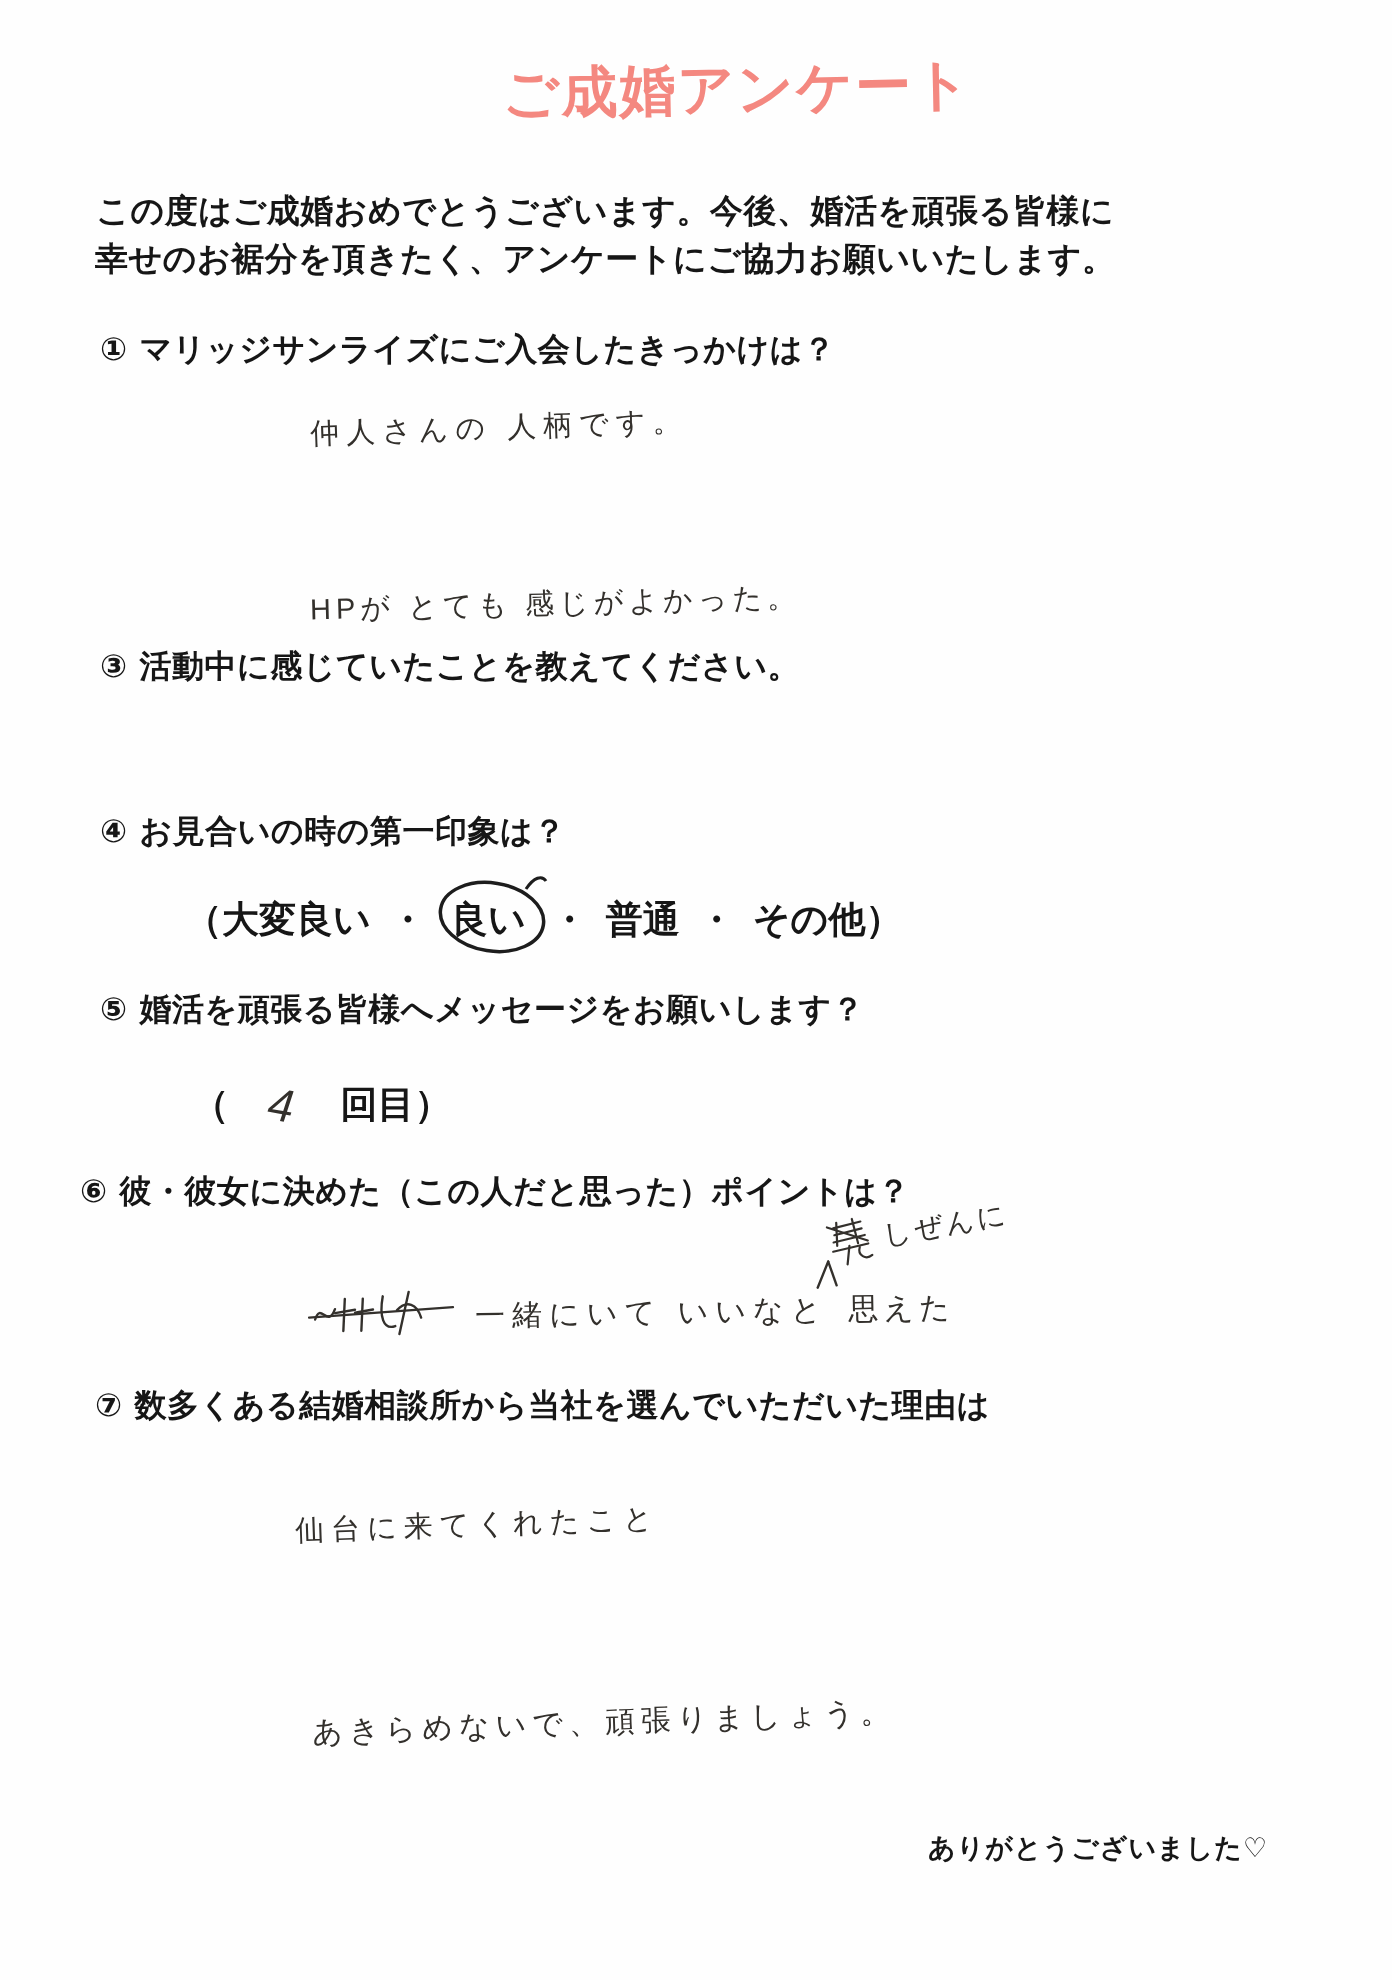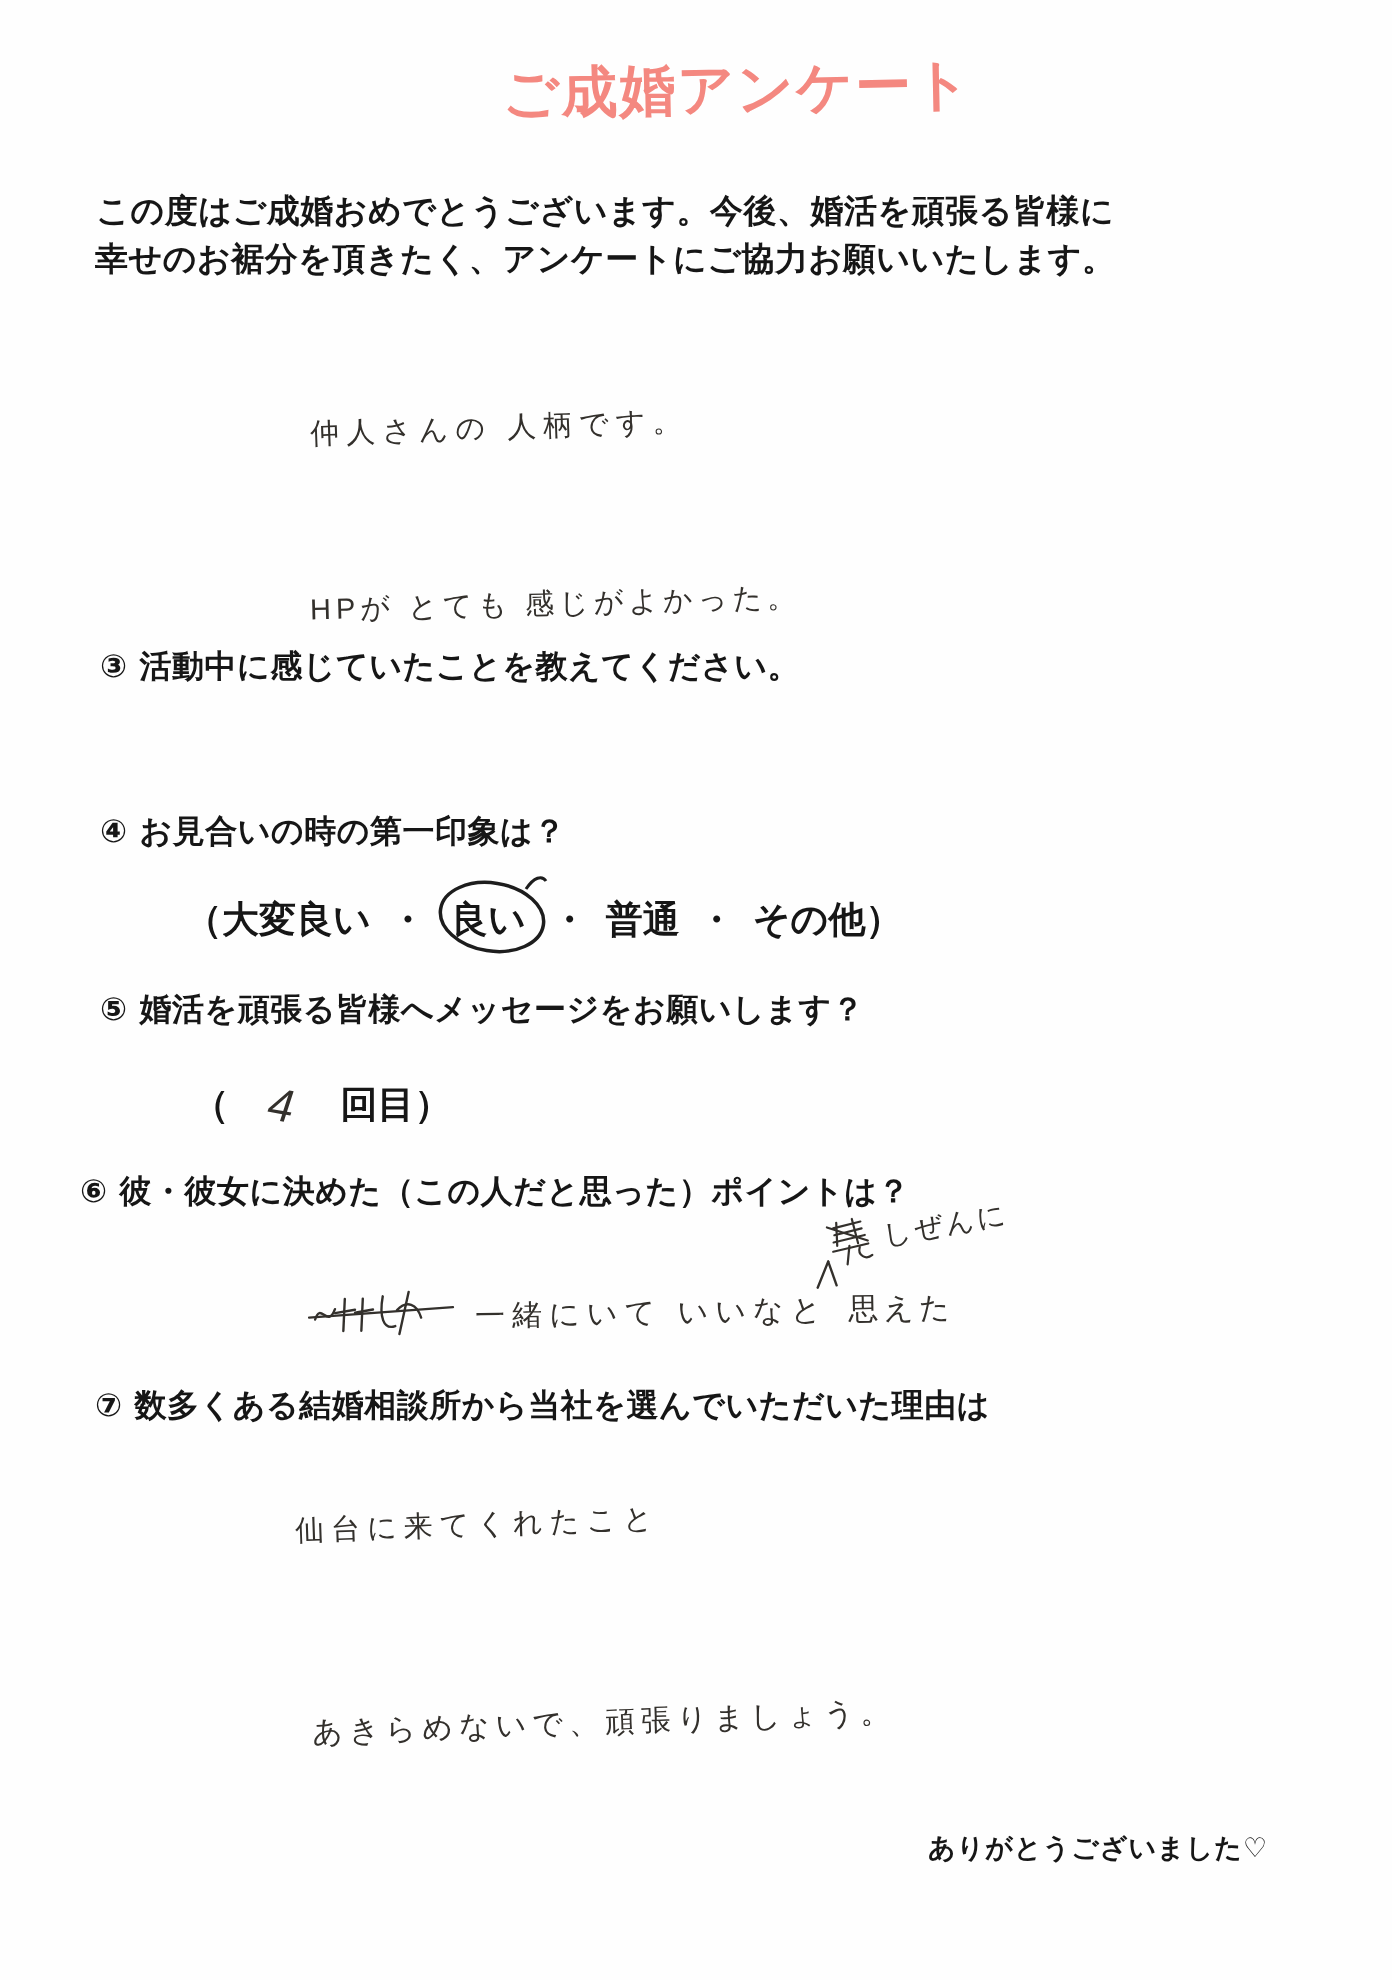--- a/index.html
+++ b/index.html
@@ -85,20 +85,23 @@
 </style>
 </head>
 <body>
 
 <div class="page">
 
   <h1 class="title" style="color: rgb(244, 136, 128);">ご成婚アンケート</h1>
 
   <p class="intro"><span>この度はご成婚おめでとうございます。今後、婚活を頑張る皆様に</span><br><span>幸せのお裾分を頂きたく、アンケートにご協力お願いいたします。</span></p>
 
+  <div class="q" style="top:328px">
+    <span class="qnum">①</span><span>マリッジサンライズにご入会したきっかけは？</span>
+  </div>
   <div class="hw a1">仲人さんの 人柄です。</div>
 
   <div class="hw a2">HPが とても 感じがよかった。</div>
 
   <div class="q" style="top:645px">
     <span class="qnum">③</span><span>活動中に感じていたことを教えてください。</span>
   </div>
   <div class="hw" style="left:300px;top:740px"></div>
 
   <div class="q" style="top:810px">

